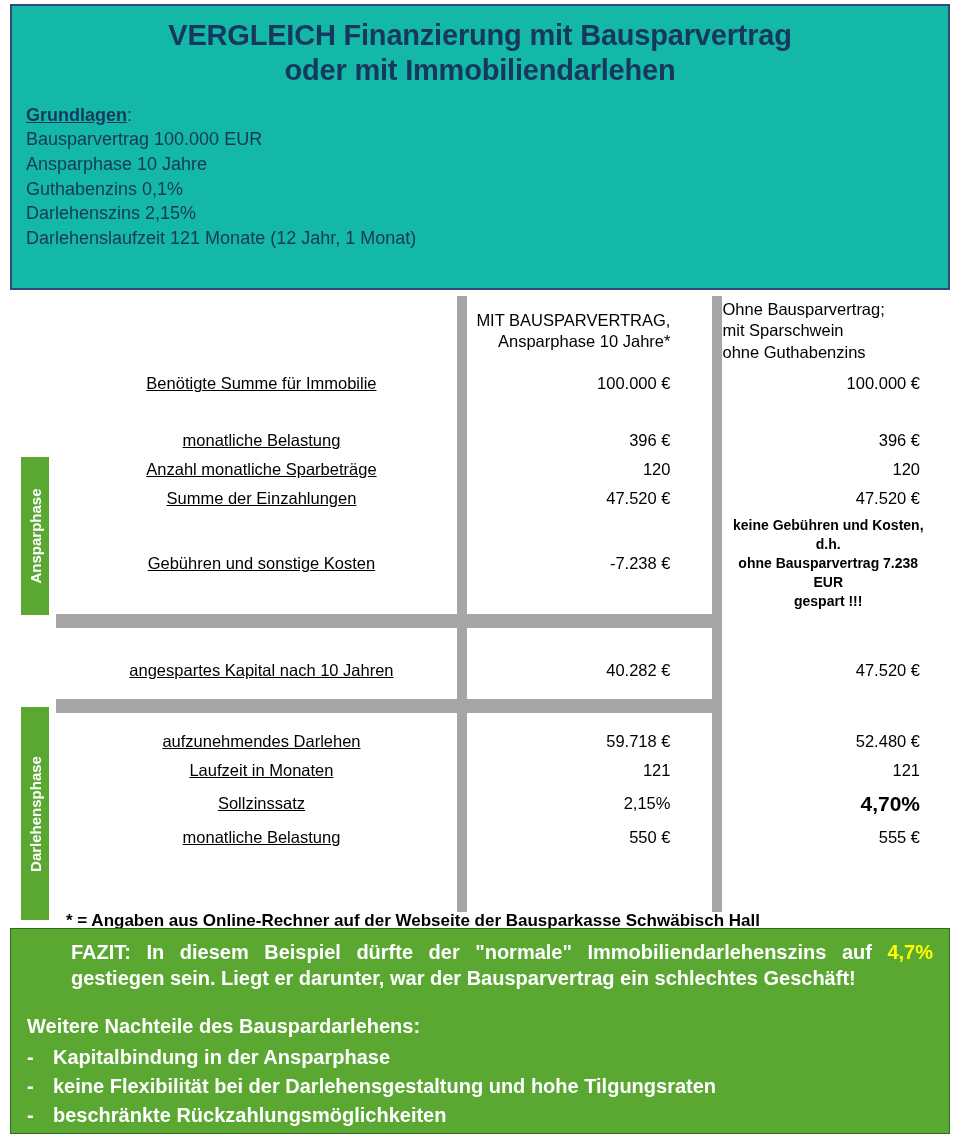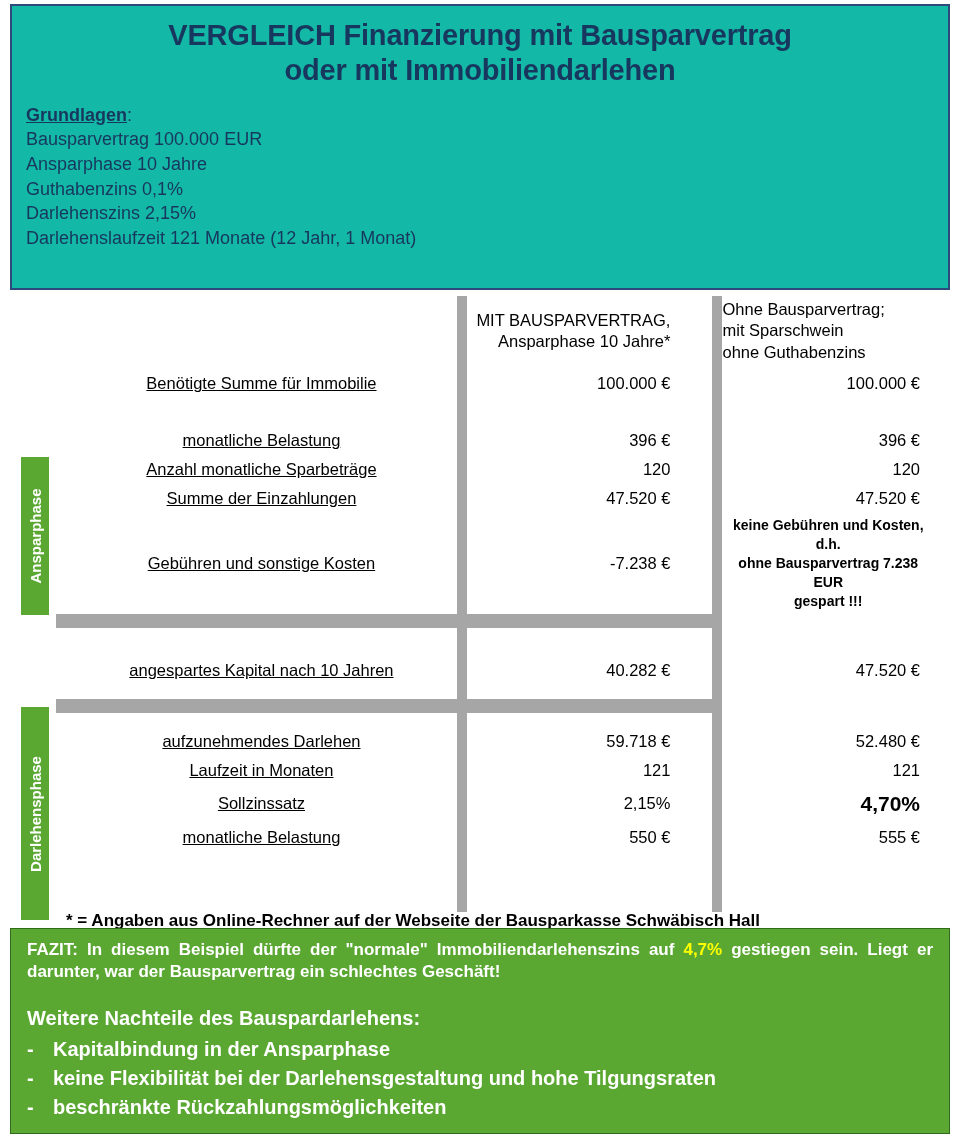--- a/index.html
+++ b/index.html
@@ -134,24 +134,25 @@
   .fazit {
     position: absolute;
     left: 10px; top: 928px;
     width: 940px; height: 206px;
     background: #5aa832;
     border: 1px solid #2f6b1a;
     padding: 10px 16px 8px 16px;
     color: #ffffff;
   }
   .fazit-main {
-    font-size: 17px;
+    font-size: 20px;
     font-weight: bold;
     line-height: 1.32;
     text-align: justify;
+    margin-left: 44px;
   }
   .fazit-main .pct { color: #ffff00; }
   .fazit-sub {
     margin-top: 20px;
     font-size: 20px;
     font-weight: bold;
     line-height: 1.45;
   }
   .fazit-list { margin-top: 2px; }
   .fazit-list .li {

